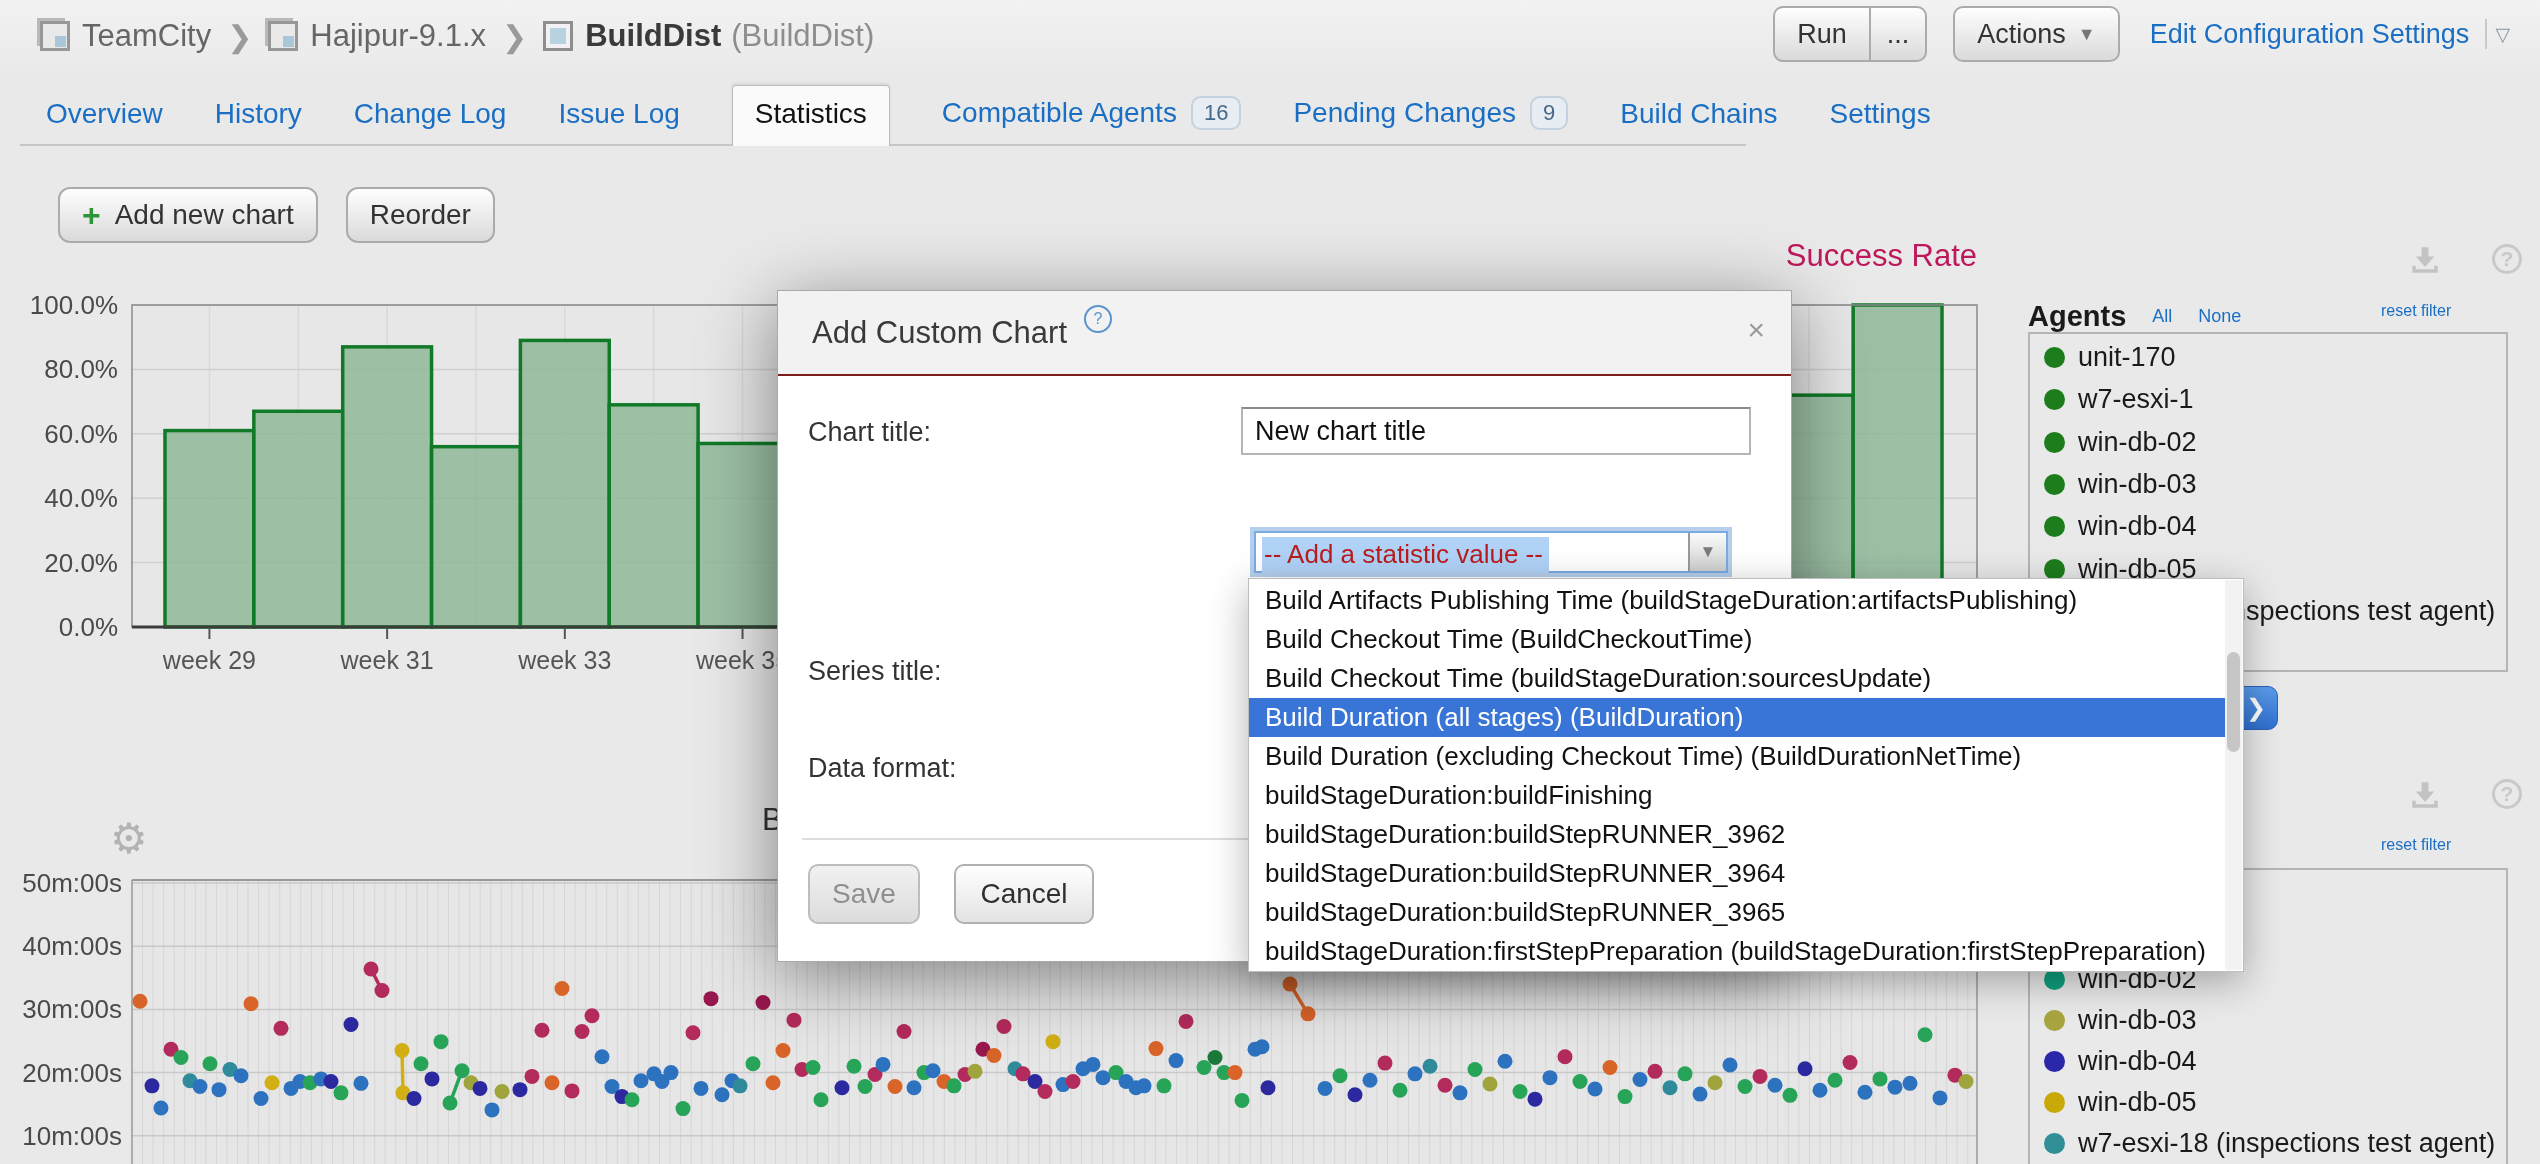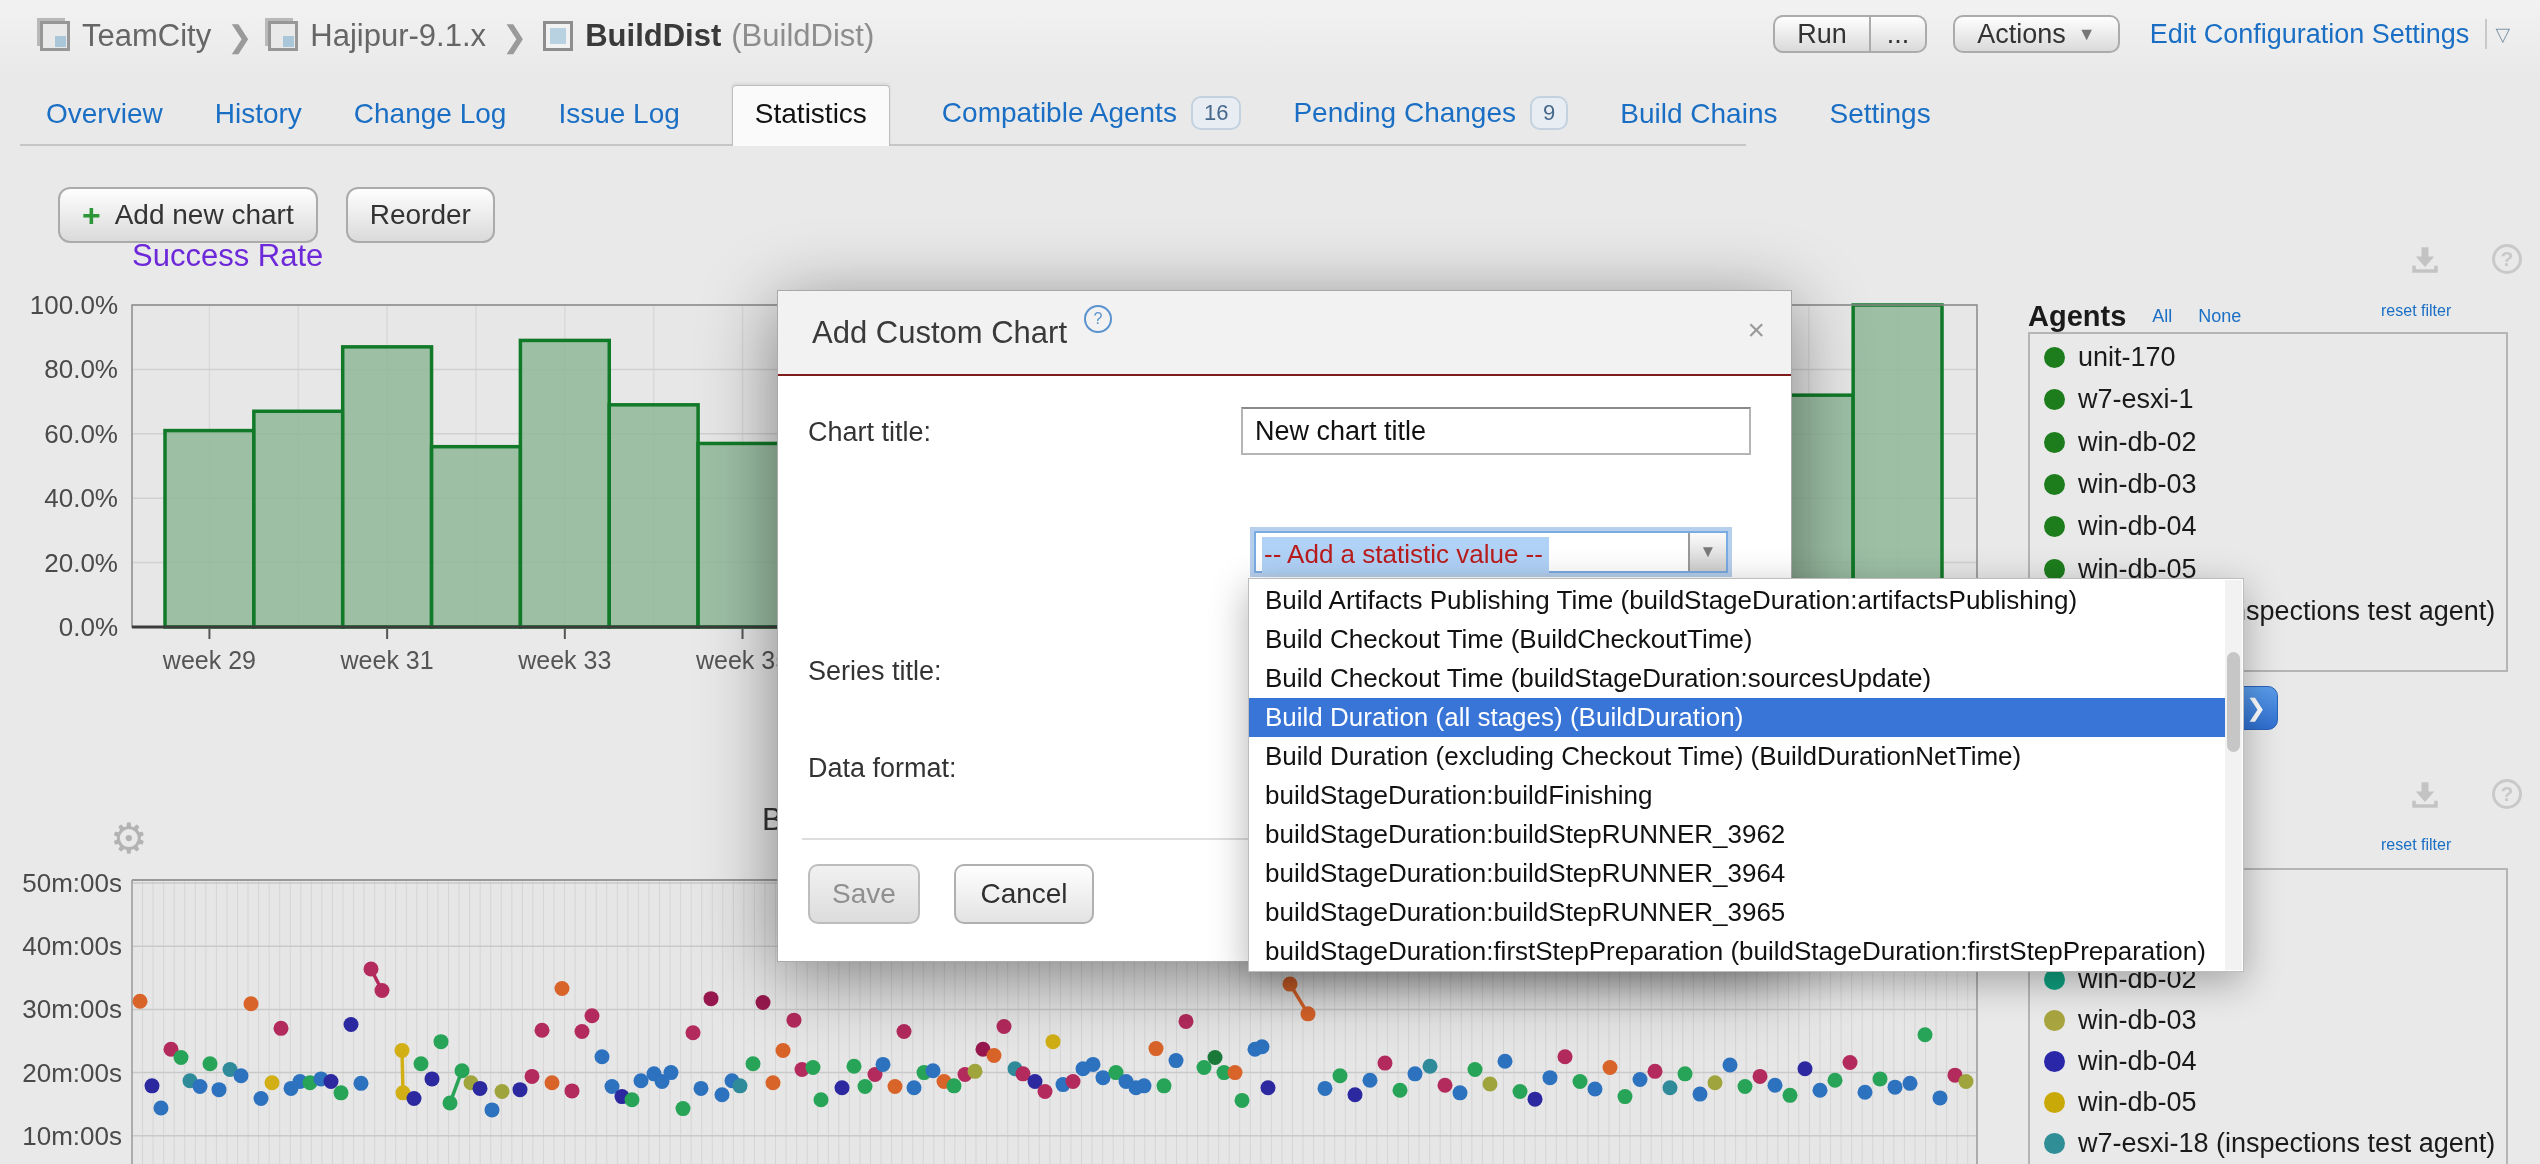--- a/index.html
+++ b/index.html
@@ -9,42 +9,42 @@
   .header{position:absolute;left:0;top:0;width:2540px;height:76px;background:linear-gradient(#f2f2f2,#e9e9e9);}
   .crumbs{position:absolute;left:40px;top:18px;display:flex;align-items:center;font-size:31px;color:#666;}
   .crumb-sep{color:#9a9a9a;margin:0 16px;font-size:30px;}
   .proj-icon{display:inline-block;width:24px;height:24px;border:3px solid #979797;position:relative;margin-right:12px;background:#e9e9e9;box-shadow:-4px -4px 0 -1px #b9b9b9;}
   .proj-icon::after{content:"";position:absolute;right:1px;bottom:1px;width:11px;height:11px;background:#aac6d9;}
   .bt-icon{display:inline-block;width:24px;height:24px;border:3px solid #8e8e8e;position:relative;margin-right:12px;background:#f2f2f2;}
   .bt-icon::after{content:"";position:absolute;left:4px;top:4px;width:16px;height:16px;background:#b9d2e2;}
   .crumb-main{color:#3a3a3a;font-weight:bold;}
   .crumb-suffix{color:#8d8d8d;font-weight:normal;margin-left:10px;}
   .hdr-right{position:absolute;right:30px;top:10px;display:flex;align-items:center;height:48px;}
-  .btn{display:inline-flex;align-items:center;justify-content:center;background:linear-gradient(#fefefe,#dadada);border:2px solid #ababab;border-radius:10px;color:#333;font-size:27px;height:38px;padding:0 22px;cursor:pointer;box-sizing:border-box;}
+  .btn{display:inline-flex;align-items:center;justify-content:center;background:linear-gradient(#fefefe,#dadada);border:2px solid #ababab;border-radius:10px;color:#333;font-size:27px;height:56px;padding:0 22px;cursor:pointer;box-sizing:border-box;}
   .btn-group{display:inline-flex;}
   .btn-group .btn:first-child{border-radius:10px 0 0 10px;border-right:none;}
   .btn-group .btn:last-child{border-radius:0 10px 10px 0;padding:0 16px;}
   .actions-btn{margin-left:26px;}
   .caret{font-size:18px;color:#777;margin-left:12px;}
   .link{color:#1a6fc4;text-decoration:none;cursor:pointer;}
   .edit-link{font-size:27px;margin-left:30px;}
   .hdr-sep{width:2px;height:30px;background:#c9c9c9;margin-left:16px;}
   .small-tri{font-size:19px;color:#8096a8;margin-left:8px;}
   
   .tabs{position:absolute;left:20px;top:84px;width:1726px;display:flex;align-items:flex-end;border-bottom:2px solid #c6c6c6;height:60px;}
   .tab{font-size:28px;color:#1a6fc4;padding:10px 0 14px 0;margin:0 26px;cursor:pointer;white-space:nowrap;display:flex;align-items:center;}
   .tab.active{background:#fafafa;color:#111;border:1px solid #bdbdbd;border-bottom:none;border-radius:4px 4px 0 0;padding:12px 22px 16px 22px;margin-bottom:-2px;box-shadow:0 -2px 3px rgba(0,0,0,0.07);}
   .badge{display:inline-block;margin-left:14px;background:#e7edf3;border:2px solid #c3d2de;border-radius:10px;color:#47688a;font-size:22px;padding:2px 11px;}
   
   .toolbar{position:absolute;left:58px;top:187px;display:flex;}
   .toolbar .btn{height:56px;font-size:28px;border-radius:12px;}
   .plus{color:#2c9639;font-weight:bold;font-size:32px;margin-right:14px;}
   .reorder-btn{margin-left:28px;}
   
-  .chart1-title{position:absolute;left:132px;top:238px;width:1845px;text-align:left;font-size:31px;color:#6d28d9;}
+  .chart1-title{position:absolute;left:132px;top:238px;width:1845px;text-align:right;font-size:31px;color:#be185d;}
   .gear{position:absolute;left:110px;top:818px;font-size:42px;color:#b3b3b3;cursor:pointer;line-height:1;}
   svg.chart{position:absolute;left:0;}
   .panel-head{position:absolute;display:flex;align-items:center;font-size:27px;}
   .agents-title{font-weight:bold;color:#1a1a1a;font-size:29px;}
   .mini-link{font-size:18px;margin-left:26px;}
   .reset-link{position:absolute;font-size:16px;}
   .agents-box{position:absolute;left:2028px;width:480px;border:2px solid #b5b5b5;box-sizing:border-box;}
   .agent-row{position:absolute;left:14px;display:flex;align-items:center;font-size:27px;color:#1a1a1a;cursor:pointer;white-space:nowrap;}
   .dot{width:21px;height:21px;border-radius:50%;margin-right:13px;flex:none;}
   .icon-dl{position:absolute;width:30px;height:28px;cursor:pointer;}

